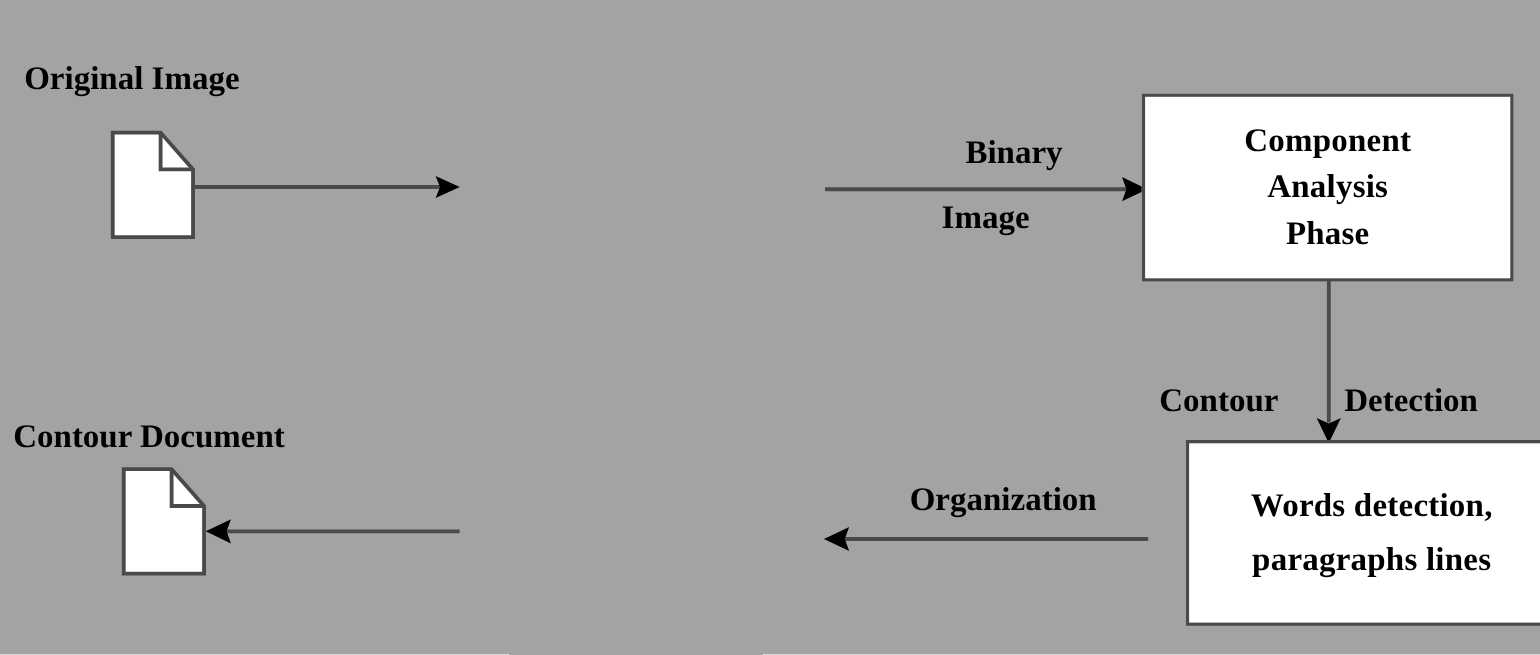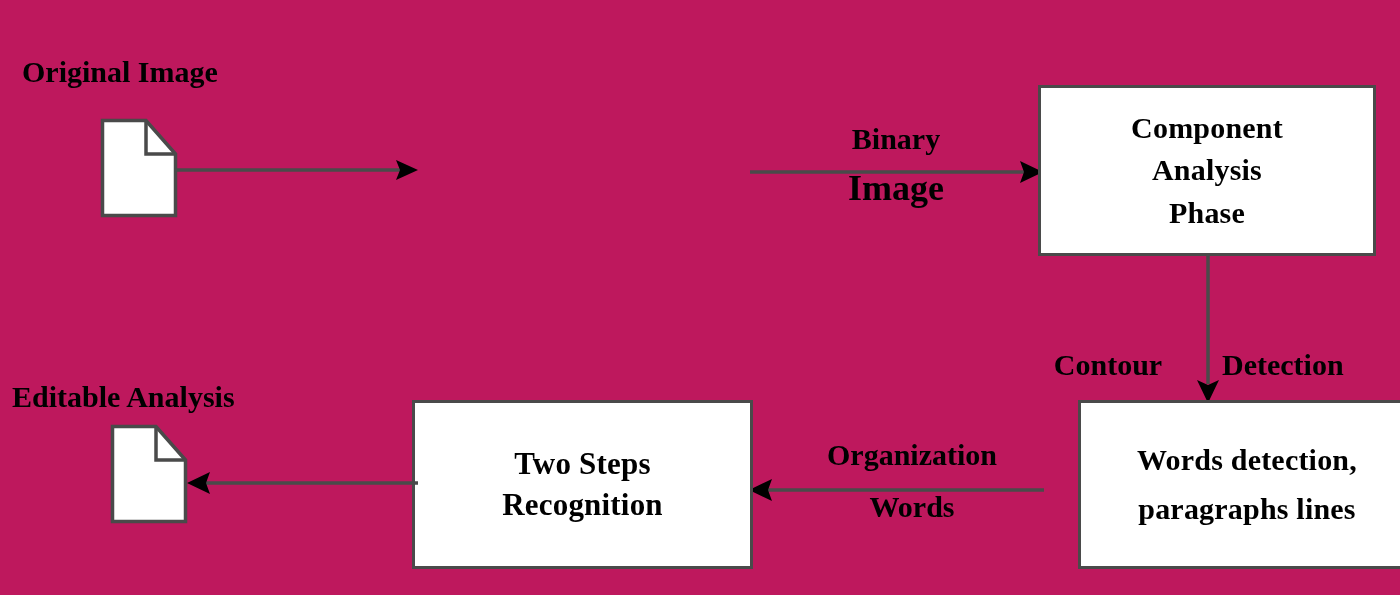--- a/index.html
+++ b/index.html
@@ -5,21 +5,21 @@
 <style>
   html, body {
     margin: 0;
     padding: 0;
     background: #ffffff;
   }
   #canvas {
     position: relative;
     width: 1400px;
     height: 595px;
-    background: #be185d;
+    background: #a3a3a3;
     overflow: hidden;
     font-family: "Liberation Serif", "DejaVu Serif", serif;
   }
 
   
   .proc-box {
     position: absolute;
     box-sizing: border-box;
     border: 3px solid #4a4a4a;
     background: #ffffff;
@@ -83,22 +83,22 @@
   
   .edge-label {
     position: absolute;
     color: #000000;
     font-weight: bold;
     text-align: center;
     line-height: 1.0;
     white-space: nowrap;
     background: transparent;
   }
-  #edge-label-binary-top    { left: 826px; top: 124px; font-size: 30px; width: 140px; }
-  #edge-label-binary-bottom { left: 826px; top: 170px; font-size: 36px; width: 140px; }
+  #edge-label-binary-top    { left: 826px; top: 124px; font-size: 30px; width: 140px; text-align: right; }
+  #edge-label-binary-bottom { left: 826px; top: 183px; font-size: 30px; width: 140px; }
 
   #edge-label-contour-left  { left: 1028px; top: 350px; font-size: 30px; text-align: center; width: 160px; }
   #edge-label-contour-right { left: 1222px; top: 350px; font-size: 30px; text-align: left;  width: 180px; }
 
   #edge-label-org-top    { left: 812px; top: 440px; font-size: 30px; width: 200px; text-align: center; }
   #edge-label-org-bottom { left: 812px; top: 492px; font-size: 30px; width: 200px; }
 </style>
 </head>
 <body>
 
@@ -153,35 +153,30 @@
   </div>
 
   <div class="connector" id="arrow-words-to-recognition">
     <svg width="296" height="40" viewBox="0 0 296 40" xmlns="http://www.w3.org/2000/svg">
       <line x1="296" y1="20" x2="18" y2="20" stroke="#4a4a4a" stroke-width="3.5"></line>
       <polygon points="1,20 24,9 20,20 24,31" fill="#000000"></polygon>
     </svg>
   </div>
 
   <div class="edge-label" id="edge-label-org-top">Organization</div>
-  <div class="edge-label" id="edge-label-org-bottom">Words</div>
 
-  <div class="proc-box" id="box-two-steps-recognition">
-    <span class="box-label">Two Steps
-Recognition</span>
-  </div>
 
   <div class="connector" id="arrow-recognition-to-editable">
     <svg width="232" height="40" viewBox="0 0 232 40" xmlns="http://www.w3.org/2000/svg">
       <line x1="232" y1="20" x2="18" y2="20" stroke="#4a4a4a" stroke-width="3.5"></line>
       <polygon points="1,20 24,9 20,20 24,31" fill="#000000"></polygon>
     </svg>
   </div>
 
-  <div class="caption" id="label-editable-document">Editable Analysis</div>
+  <div class="caption" id="label-editable-document">Contour Document</div>
 
   <div class="doc-icon" id="doc-icon-editable">
     <svg width="78" height="100" viewBox="0 0 78 100" xmlns="http://www.w3.org/2000/svg">
       <path d="M2.5,2.5 L46,2.5 L75.5,36 L75.5,97.5 L2.5,97.5 Z" fill="#ffffff" stroke="#4a4a4a" stroke-width="3.5" stroke-linejoin="miter"></path>
       <path d="M46,2.5 L46,36 L75.5,36" fill="none" stroke="#4a4a4a" stroke-width="3.5" stroke-linejoin="miter"></path>
     </svg>
   </div>
 
 </div>
 

